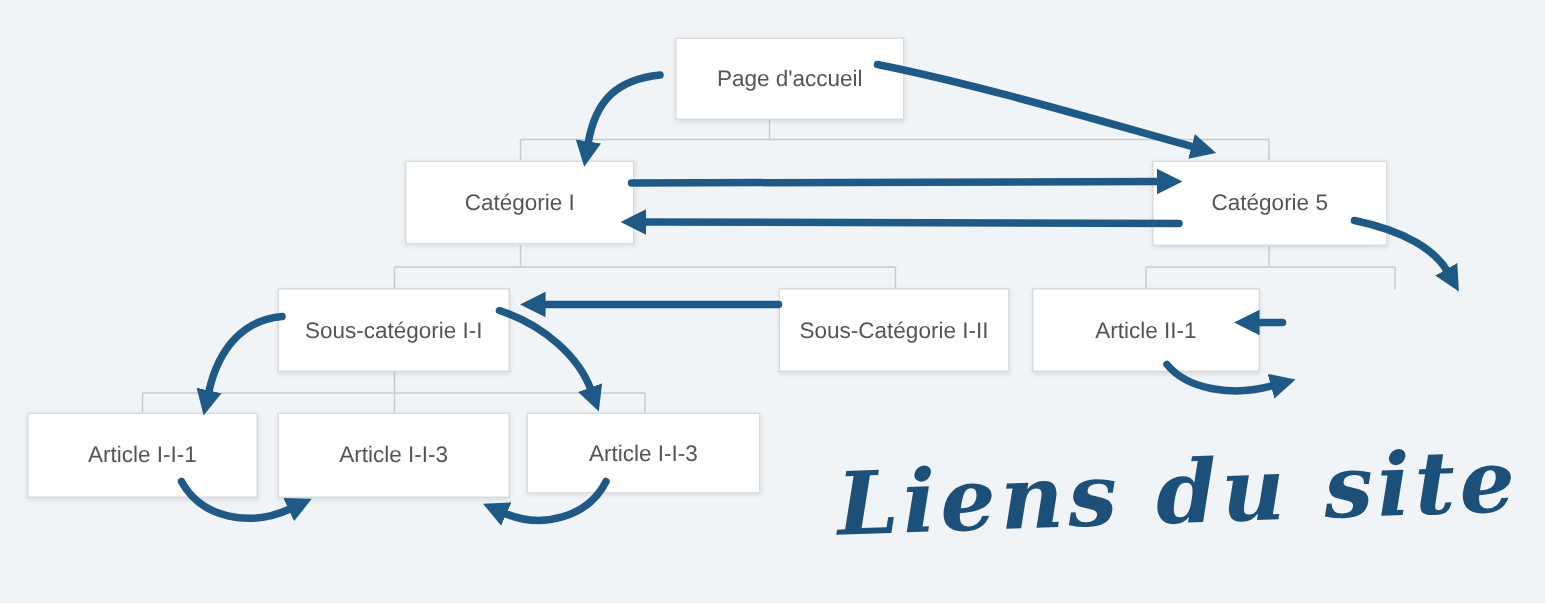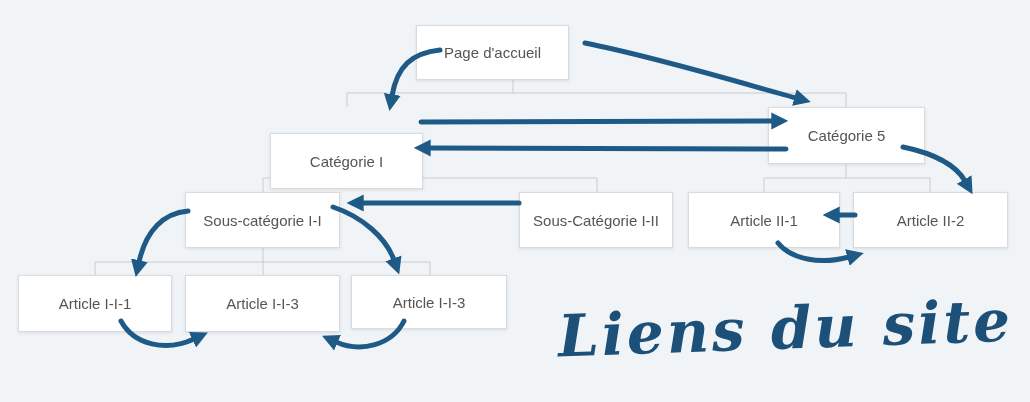--- a/index.html
+++ b/index.html
@@ -39,27 +39,26 @@
   <svg class="layer" viewBox="0 0 1030 402">
     <path class="connector-path" d="
       M513,80 V93 M347,93 H846 M347,93 V107 M846,93 V107
       M347,162 V178 M263,178 H597 M263,178 V193 M597,178 V193
       M846,164 V178 M764,178 H930 M764,178 V193 M930,178 V193
       M263,248 V262 M95,262 H430 M95,262 V276 M263,262 V276 M430,262 V276"></path>
   </svg>
 
   <div class="caption">Liens du site</div>
 
-  <div class="node" style="left:416px;top:25px;width:153px;height:55px;">Page d'accueil</div>
-  <div class="node" style="left:270px;top:107px;width:153px;height:56px;margin-top:26px;">Catégorie I</div>
+  <div class="node" style="left:450px;top:25px;width:153px;height:55px;">Page d'accueil</div>
+  <div class="node" style="left:270px;top:107px;width:153px;height:56px;">Catégorie I</div>
   <div class="node" style="left:768px;top:107px;width:157px;height:57px;">Catégorie 5</div>
   <div class="node" style="left:185px;top:192px;width:155px;height:56px;text-align:center;">Sous-catégorie I-I</div>
   <div class="node" style="left:519px;top:192px;width:154px;height:56px;">Sous-Catégorie I-II</div>
   <div class="node" style="left:688px;top:192px;width:152px;height:56px;">Article II-1</div>
-  <div class="node" style="left:853px;top:192px;width:155px;height:56px;">Article II-2</div>
   <div class="node" style="left:18px;top:275px;width:154px;height:57px;text-align:right;">Article I-I-1</div>
   <div class="node" style="left:185px;top:275px;width:155px;height:57px;">Article I-I-3</div>
   <div class="node" style="left:351px;top:275px;width:156px;height:54px;">Article I-I-3</div>
 
   <svg class="layer arrows" viewBox="0 0 1030 402" style="z-index:3;">
     <defs>
       <marker id="arrowhead" viewBox="0 0 10 10" refX="1" refY="5" markerWidth="17" markerHeight="21" orient="auto" markerUnits="userSpaceOnUse">
         <path d="M0,0 L10,5 L0,10 z"></path>
       </marker>
     </defs>

